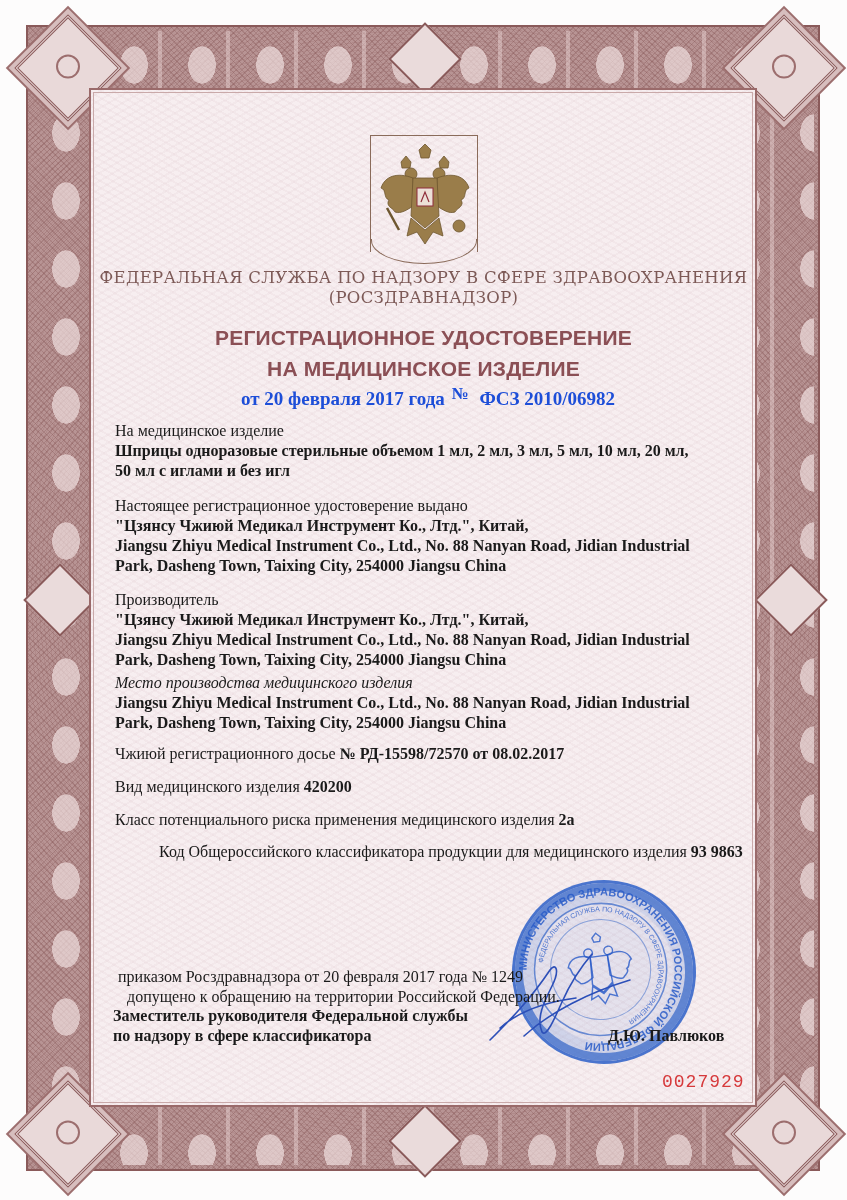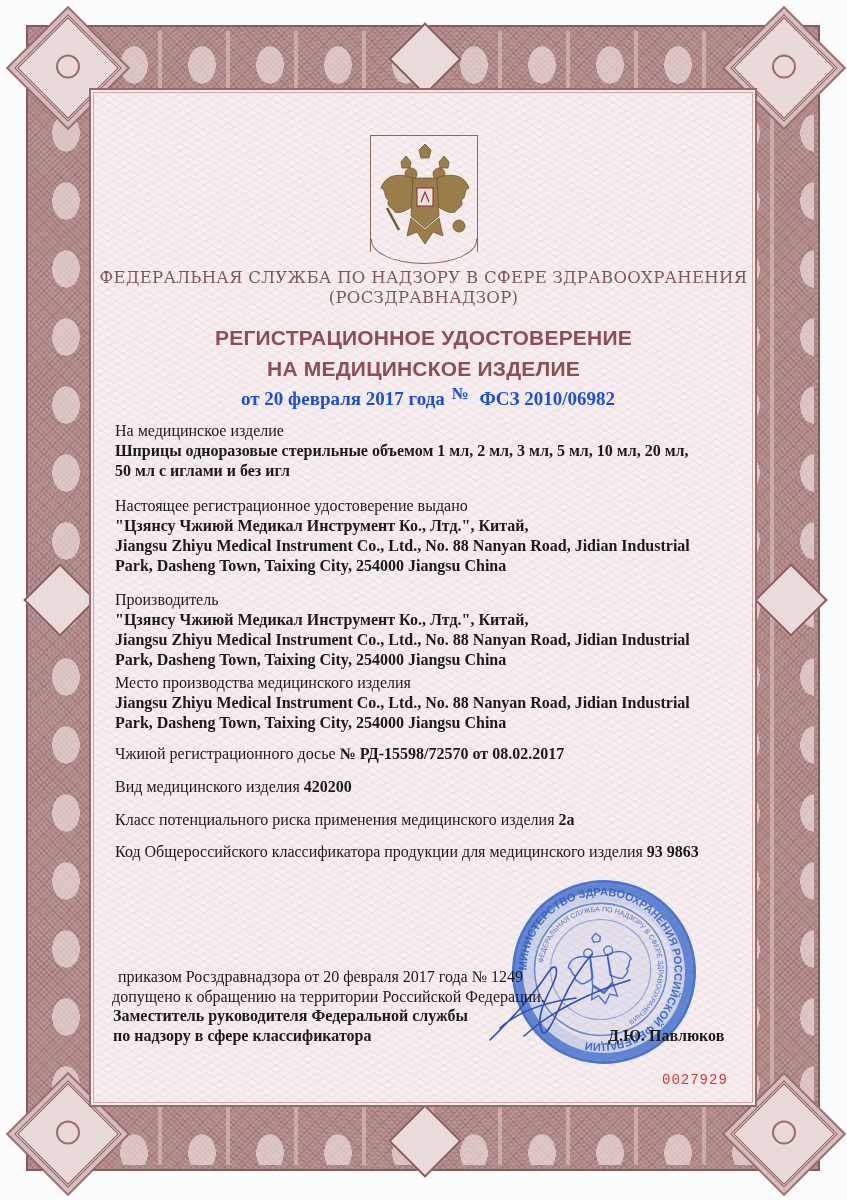--- a/index.html
+++ b/index.html
@@ -97,21 +97,21 @@
     box-shadow: inset 0 0 0 6px rgba(255,255,255,0), inset 0 0 0 8px rgba(50,100,200,0.7);
     background: radial-gradient(circle, rgba(70,120,210,0.10) 0 55%, rgba(70,120,210,0.22) 56% 100%);
     transform: rotate(-8deg);
   }
   .stamp-eagle { position: absolute; left: 50px; top: 48px; }
 
   .signature { position: absolute; left: 480px; top: 940px; }
 
   .serial {
     position: absolute; top: 1072px; left: 662px; color: #d6393b;
-    font-family: "Liberation Mono", monospace; font-size: 14px; letter-spacing: 1px;
+    font-family: "Liberation Mono", monospace; font-size: 18px; letter-spacing: 1px;
   }
 </style>
 </head>
 <body>
 
 <div class="frame-outer">
   <div class="frame-band"></div>
 </div>
 <div class="corner-ornament" style="left:30px;top:30px;"></div>
 <div class="corner-ornament" style="left:746px;top:30px;"></div>
@@ -170,40 +170,40 @@
 <div class="text" style="top:496px;">Настоящее регистрационное удостоверение выдано</div>
 <div class="text b" style="top:516px;">"Цзянсу Чжиюй Медикал Инструмент Ко., Лтд.", Китай,</div>
 <div class="text b" style="top:536px;">Jiangsu Zhiyu Medical Instrument Co., Ltd., No. 88 Nanyan Road, Jidian Industrial</div>
 <div class="text b" style="top:556px;">Park, Dasheng Town, Taixing City, 254000 Jiangsu China</div>
 
 <div class="text" style="top:590px;">Производитель</div>
 <div class="text b" style="top:610px;">"Цзянсу Чжиюй Медикал Инструмент Ко., Лтд.", Китай,</div>
 <div class="text b" style="top:630px;">Jiangsu Zhiyu Medical Instrument Co., Ltd., No. 88 Nanyan Road, Jidian Industrial</div>
 <div class="text b" style="top:650px;">Park, Dasheng Town, Taixing City, 254000 Jiangsu China</div>
 
-<div class="text" style="top:673px;">Место производства медицинского изделия</div>
+<div class="text" style="top:673px;font-style:italic;">Место производства медицинского изделия</div>
 <div class="text b" style="top:693px;">Jiangsu Zhiyu Medical Instrument Co., Ltd., No. 88 Nanyan Road, Jidian Industrial</div>
 <div class="text b" style="top:713px;">Park, Dasheng Town, Taixing City, 254000 Jiangsu China</div>
 
 <div class="text" style="top:744px;">
   <span>Чжиюй регистрационного досье</span>
   <span class="b">№ РД-15598/72570 от 08.02.2017</span>
 </div>
 
 <div class="text" style="top:777px;">
   <span>Вид медицинского изделия</span>
   <span class="b">420200</span>
 </div>
 
 <div class="text" style="top:810px;">
   <span>Класс потенциального риска применения медицинского изделия</span>
   <span class="b">2а</span>
 </div>
 
-<div class="text" style="top:842px;">
+<div class="text" style="top:842px;margin-left:44px;">
   <span>Код Общероссийского классификатора продукции для медицинского изделия</span>
   <span class="b">93 9863</span>
 </div>
 
 <div class="stamp">
   <svg width="172" height="172" viewBox="0 0 172 172" style="position:absolute;left:0;top:0;">
     <defs>
       <path id="ringOuter" d="M86,86 m-74,0 a74,74 0 1,1 148,0 a74,74 0 1,1 -148,0"></path>
       <path id="ringInner" d="M86,86 m-58,0 a58,58 0 1,1 116,0 a58,58 0 1,1 -116,0"></path>
     </defs>
@@ -227,18 +227,18 @@
       <path d="M34 74 L48 86 L62 74 L66 92 L56 88 L48 100 L40 88 L30 92 Z"></path>
     </g>
   </svg>
 </div>
 
 <svg class="signature" width="180" height="110" viewBox="0 0 180 110">
   <path d="M10 100 C30 80 50 60 70 30 C76 22 80 30 72 46 C64 62 56 78 62 92 C66 98 74 80 82 62 C90 44 100 28 112 14 M44 96 C70 72 110 52 150 40 M20 88 C40 70 66 62 96 58" fill="none" stroke="#2c4fb8" stroke-width="1.6" stroke-linecap="round"></path>
 </svg>
 
 <div class="text" style="top:967px; left:118px;">приказом Росздравнадзора от 20 февраля 2017 года № 1249</div>
-<div class="text" style="top:987px; left:112px;">допущено к обращению на территории Российской Федерации.</div>
+<div class="text" style="top:987px; left:127px;">допущено к обращению на территории Российской Федерации.</div>
 <div class="text b" style="top:1006px; left:113px;">Заместитель руководителя Федеральной службы</div>
 <div class="text b" style="top:1026px; left:113px;">по надзору в сфере классификатора</div>
 <div class="text b" style="top:1026px; left:608px;">Д.Ю. Павлюков</div>
 
 <div class="serial">0027929</div>
 
 </body></html>

